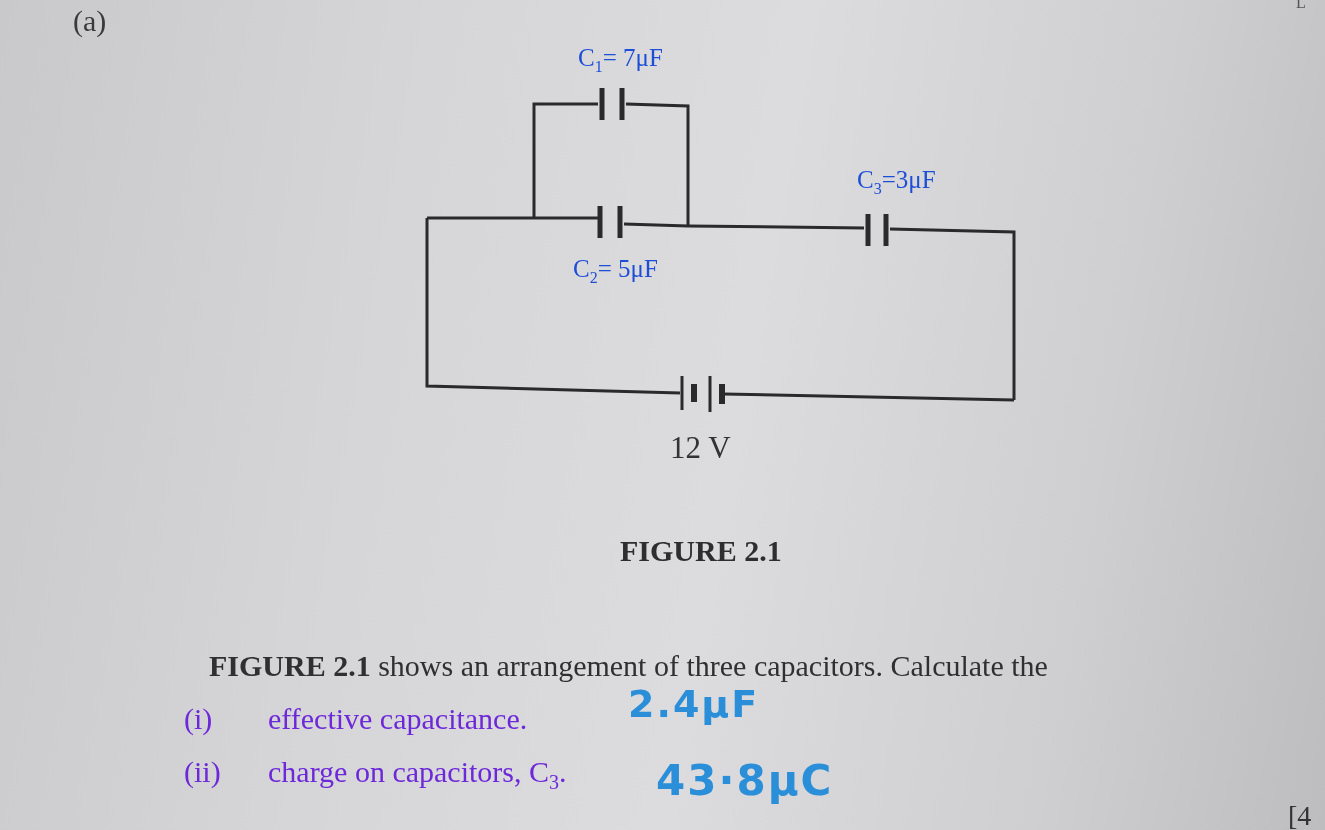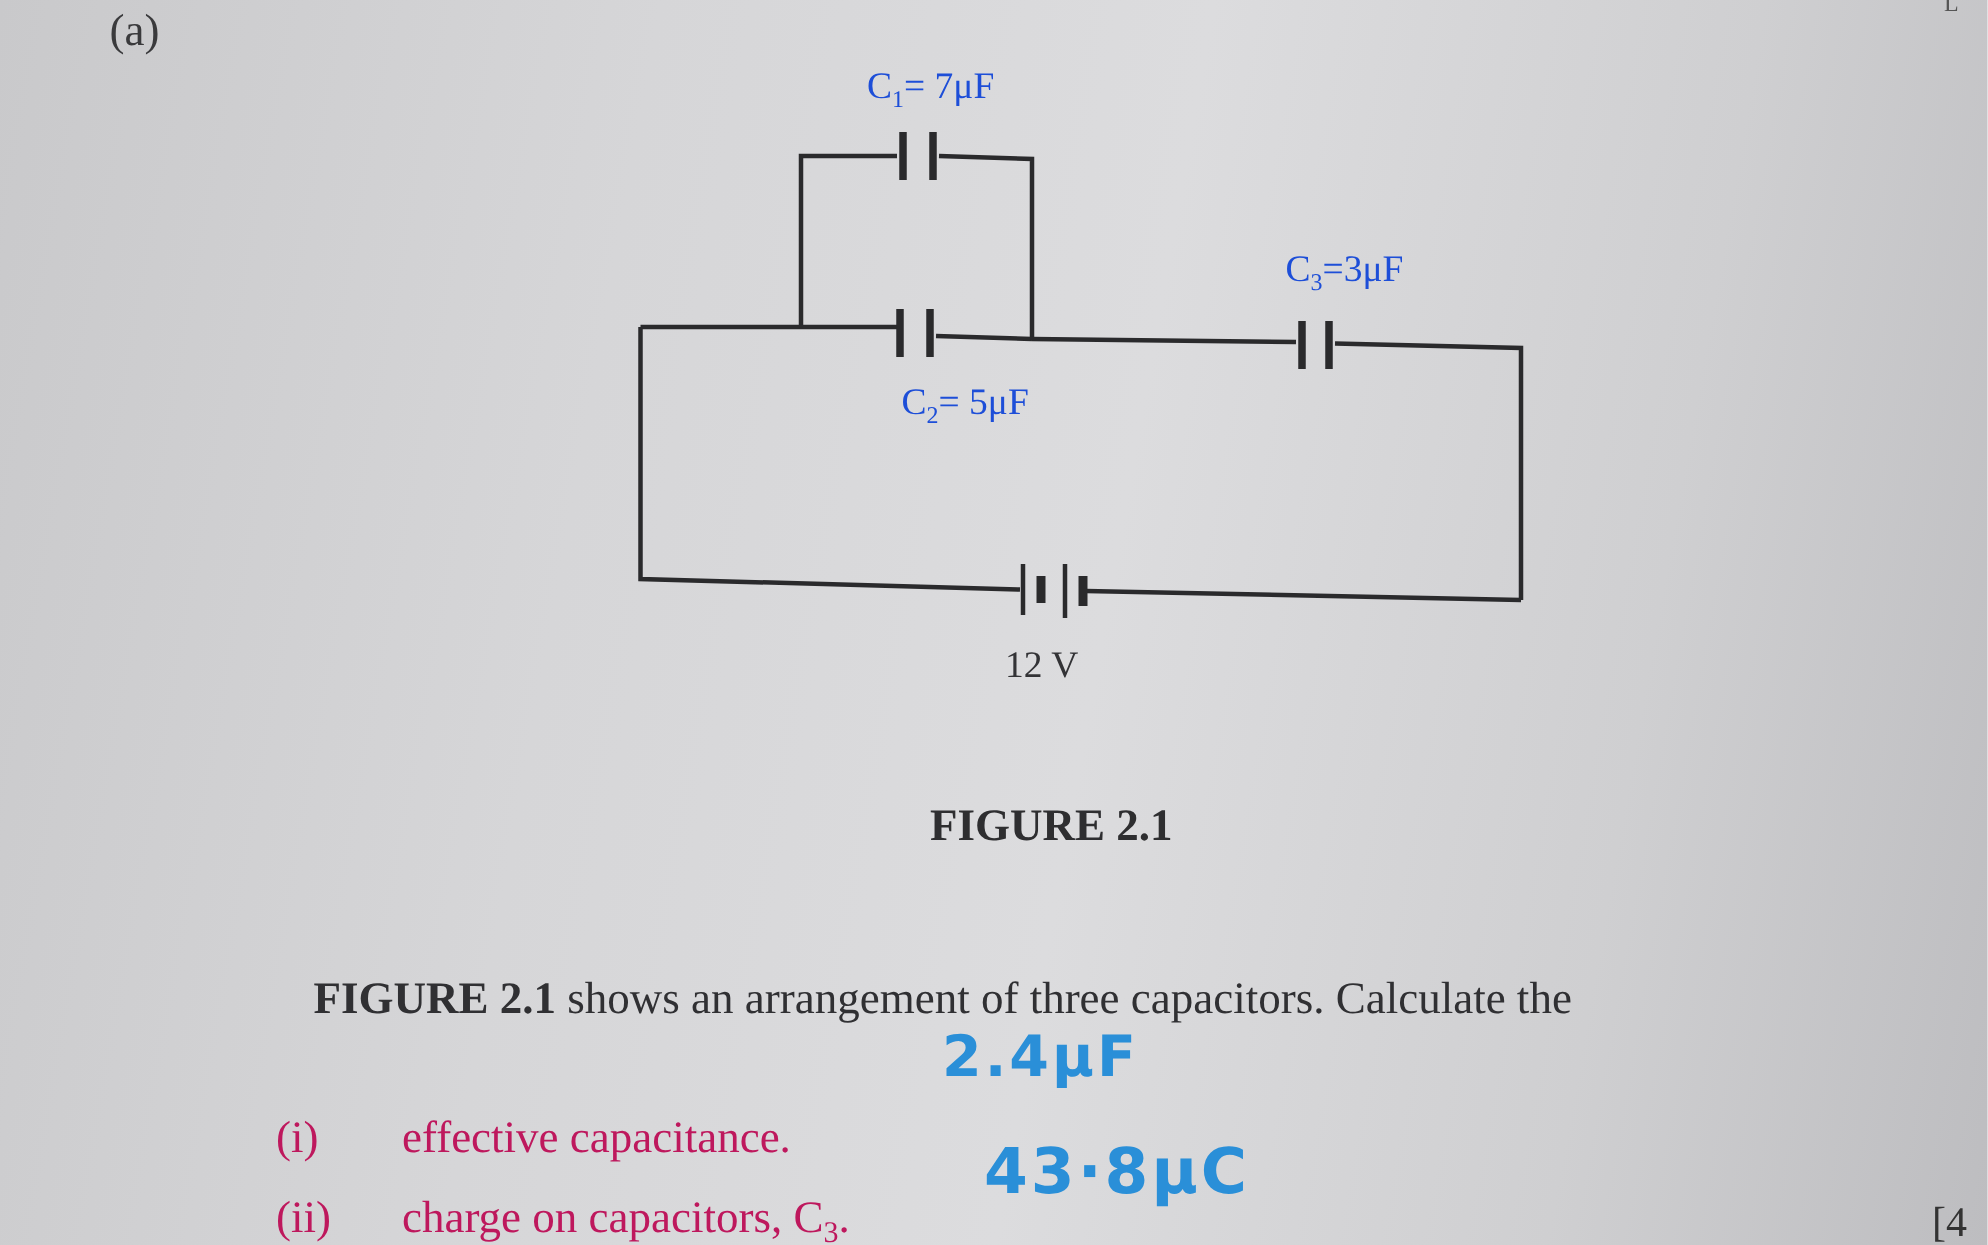--- a/index.html
+++ b/index.html
@@ -9,27 +9,27 @@
     font-family: "Liberation Serif", "DejaVu Serif", serif;
     color:#2b2b2d;
   }
   .abs { position:absolute; white-space:nowrap; }
   .part-label { left:73px; top:4px; font-size:30px; color:#3a3a3c; }
   .corner-mark { left:1296px; top:-6px; font-size:16px; color:#555; }
   .cap-label { font-size:25px; color:#1d4ed8; }
   .cap-label sub { font-size:16px; }
   #c1-label { left:578px; top:44px; }
   #c3-label { left:857px; top:166px; }
-  #c2-label { left:573px; top:255px;margin-left:28px; }
-  #batt-label { left:670px; top:430px; font-size:25px; color:#333336; }
+  #c2-label { left:573px; top:255px; }
+  #batt-label { left:670px; top:430px; font-size:31px; color:#333336; }
   svg.circuit { position:absolute; left:0; top:0; }
   .fig-caption { left:620px; top:534px; font-size:30px; font-weight:bold; color:#2e2e30; }
   .question { left:209px; top:617px; font-size:30px; color:#303033;margin-top:32px; }
   .question b { font-weight:bold; }
-  .sub-q { font-size:30px; color:#be185d;margin-top:40px; }
+  .sub-q { font-size:30px; color:#6d28d9; }
   #q1 { left:184px; top:702px; }
   #q2 { left:184px; top:755px; }
   .sub-q .num { display:inline-block; width:84px; }
   .sub-q sub { font-size:20px; }
   .answer {
     font-family: "DejaVu Sans", sans-serif; font-weight:bold;
     color:#2a8fd8; font-size:38px; letter-spacing:2px;
   }
   #a1 { left:628px; top:682px; }
   #a2 { left:656px; top:756px; font-size:42px; }

